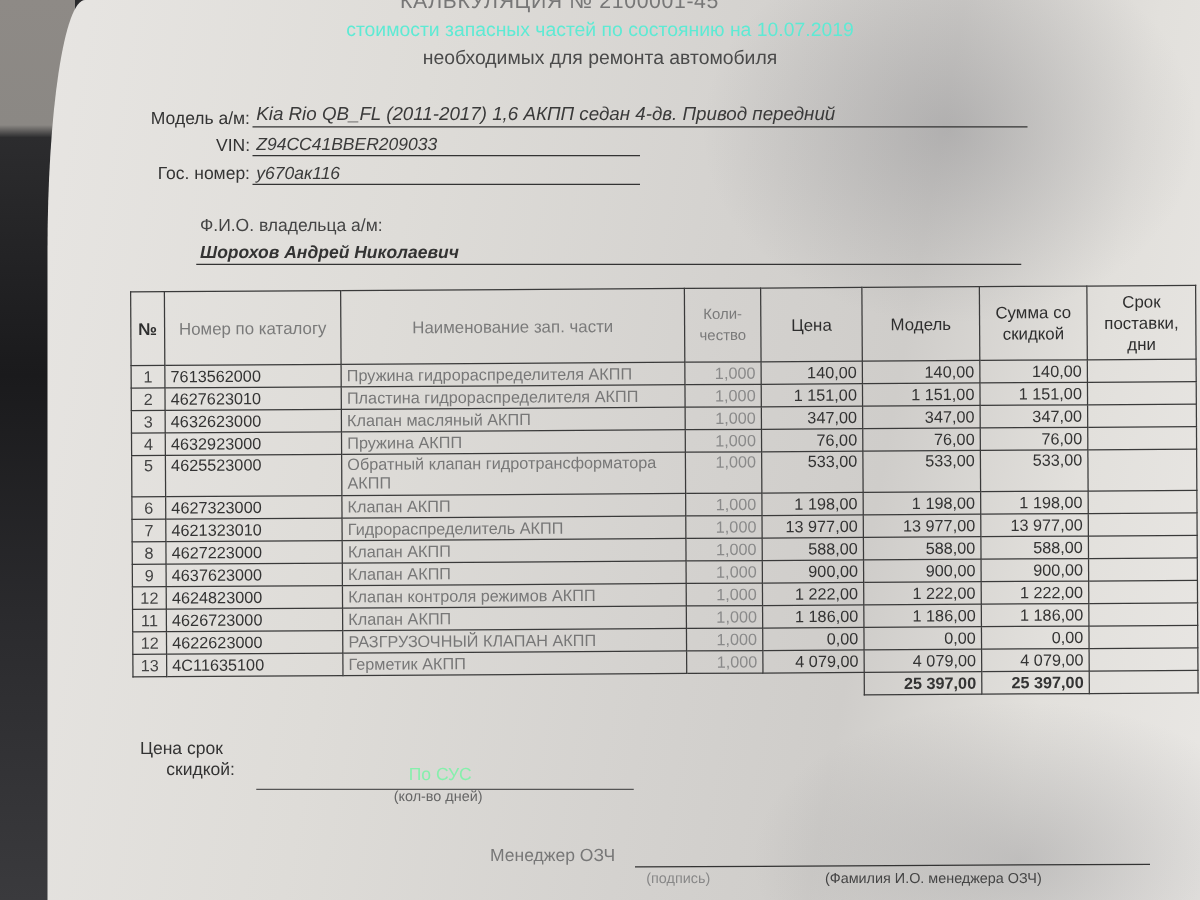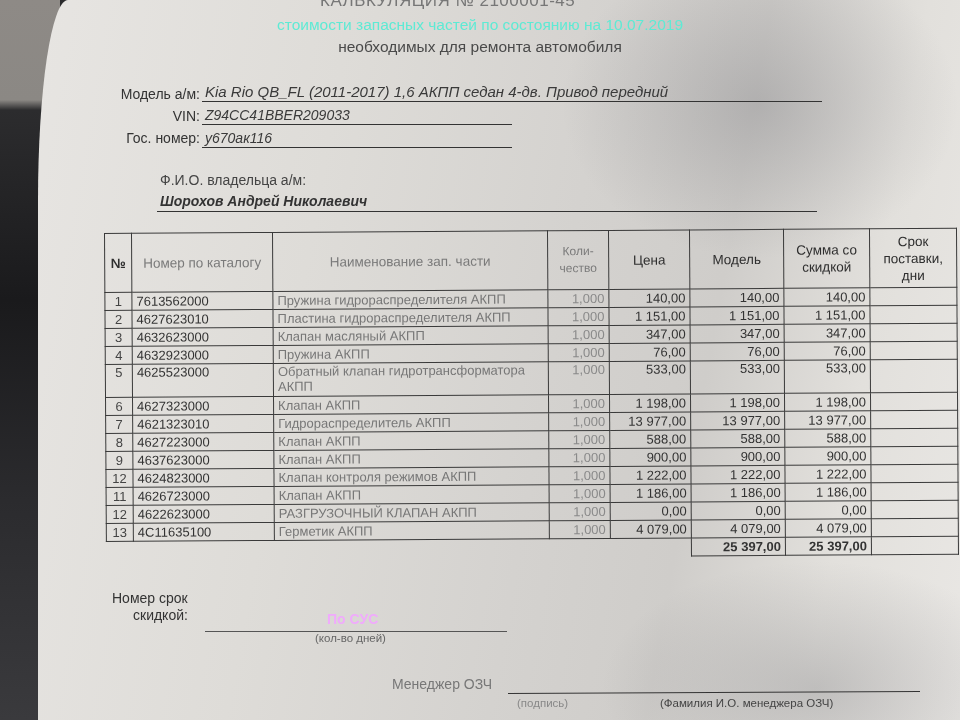--- a/index.html
+++ b/index.html
@@ -234,22 +234,22 @@
     </tr>
     <tr class="total">
       <td class="blank" colspan="5"></td>
       <td class="sum tv">25 397,00</td>
       <td class="disc tv">25 397,00</td>
       <td class="term"></td>
     </tr>
   </tbody>
 </table>
 
-<div class="txt foot-lbl" style="left:112px; top:590px;">Номер срок</div>
+<div class="txt foot-lbl" style="left:112px; top:590px;">Цена срок</div>
 <div class="txt foot-lbl" style="left:133px; top:607px;">скидкой:</div>
-<div class="txt" style="left:327px; top:611px; font-size:14px; color:#f0abfc;font-weight:bold;">По СУС</div>
+<div class="txt" style="left:327px; top:611px; font-size:14px; color:#86efac;">По СУС</div>
 <div class="uline" style="left:205px; top:631px; width:302px; background:#555;"></div>
 <div class="txt small" style="left:315px; top:632px;">(кол-во дней)</div>
 
 <div class="txt" style="left:392px; top:676px; font-size:14px; color:#777;">Менеджер ОЗЧ</div>
 <div class="uline" style="left:508px; top:692px; width:412px; transform:rotate(-0.3deg);"></div>
 <div class="txt small" style="left:517px; top:697px; color:#888;">(подпись)</div>
 <div class="txt small" style="left:660px; top:697px; color:#444;">(Фамилия И.О. менеджера ОЗЧ)</div>
 
 </body></html>

